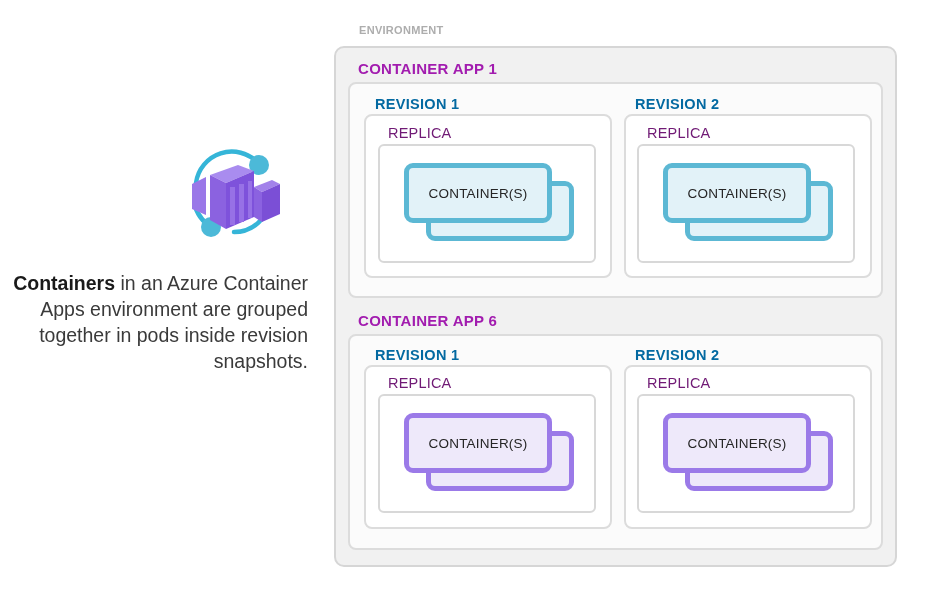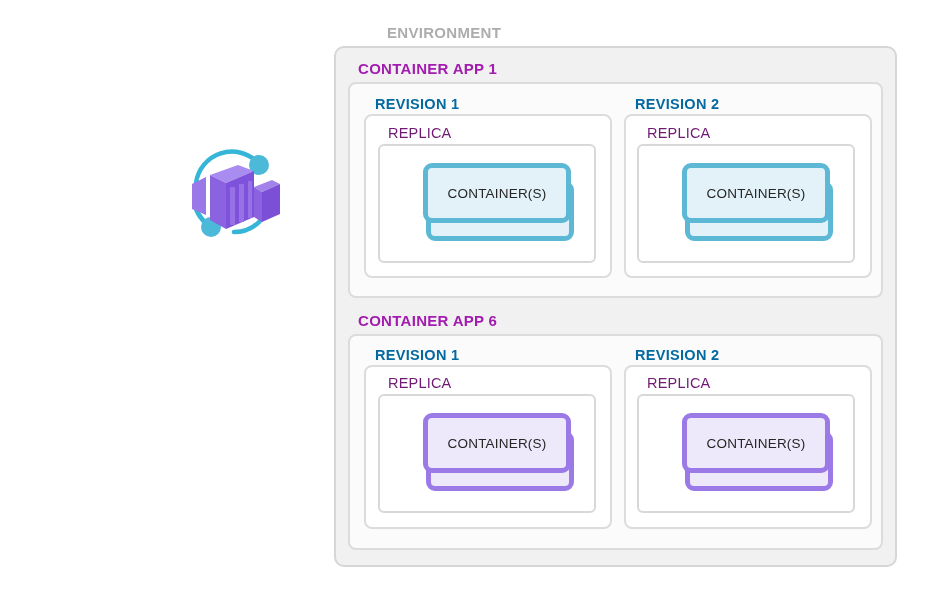--- a/index.html
+++ b/index.html
@@ -46,25 +46,24 @@
   #caption .bold {
     font-weight: bold;
     color: #1a1a1a;
   }
 
   
   #environment-label {
     position: absolute;
     left: 359px;
     top: 24px;
-    font-size: 15px;
+    font-size: 11px;
     font-weight: bold;
     letter-spacing: 0.3px;
     color: #adadad;
-    margin-left: 28px;
   }
 
   #environment-box {
     position: absolute;
     left: 334px;
     top: 46px;
     width: 563px;
     height: 521px;
     background: #f1f1f1;
     border: 2px solid #d6d6d6;
@@ -139,21 +138,20 @@
     height: 60px;
   }
   .card.front {
     left: 0px;
     top: 0px;
     width: 148px;
     height: 60px;
     display: flex;
     align-items: center;
     justify-content: center;
-    margin-left: 19px;
   }
   .card-text {
     font-size: 13.5px;
     color: #262626;
     letter-spacing: 0.2px;
     white-space: nowrap;
   }
 
   .cyan .card {
     border-color: #5cb8d4;
@@ -188,20 +186,23 @@
       <rect x="57" y="41" width="5" height="38" fill="#9771e6"></rect>
       <rect x="66" y="38" width="4" height="37" fill="#9771e6"></rect>
 
       <polygon points="72,44 90,37 98,41 80,49" fill="#a382ea"></polygon>
 
       <polygon points="72,44 80,49 80,79 72,74" fill="#8b62e0"></polygon>
       <polygon points="80,49 98,41 98,71 80,79" fill="#7b4fd6"></polygon>
     </svg>
   </div>
 
+  <div id="caption">
+    <span class="bold">Containers</span><span> in an Azure Container Apps environment are grouped together in pods inside revision snapshots.</span>
+  </div>
 </div>
 
 <div id="environment-label">ENVIRONMENT</div>
 
 <div id="environment-box"></div>
 
 <div class="app-label" style="left:358px; top:60px;">CONTAINER APP 1</div>
 <div class="app-box" style="left:348px; top:82px; width:535px; height:216px;"></div>
 
 <div class="revision-label" style="left:375px; top:96px;">REVISION 1</div>

